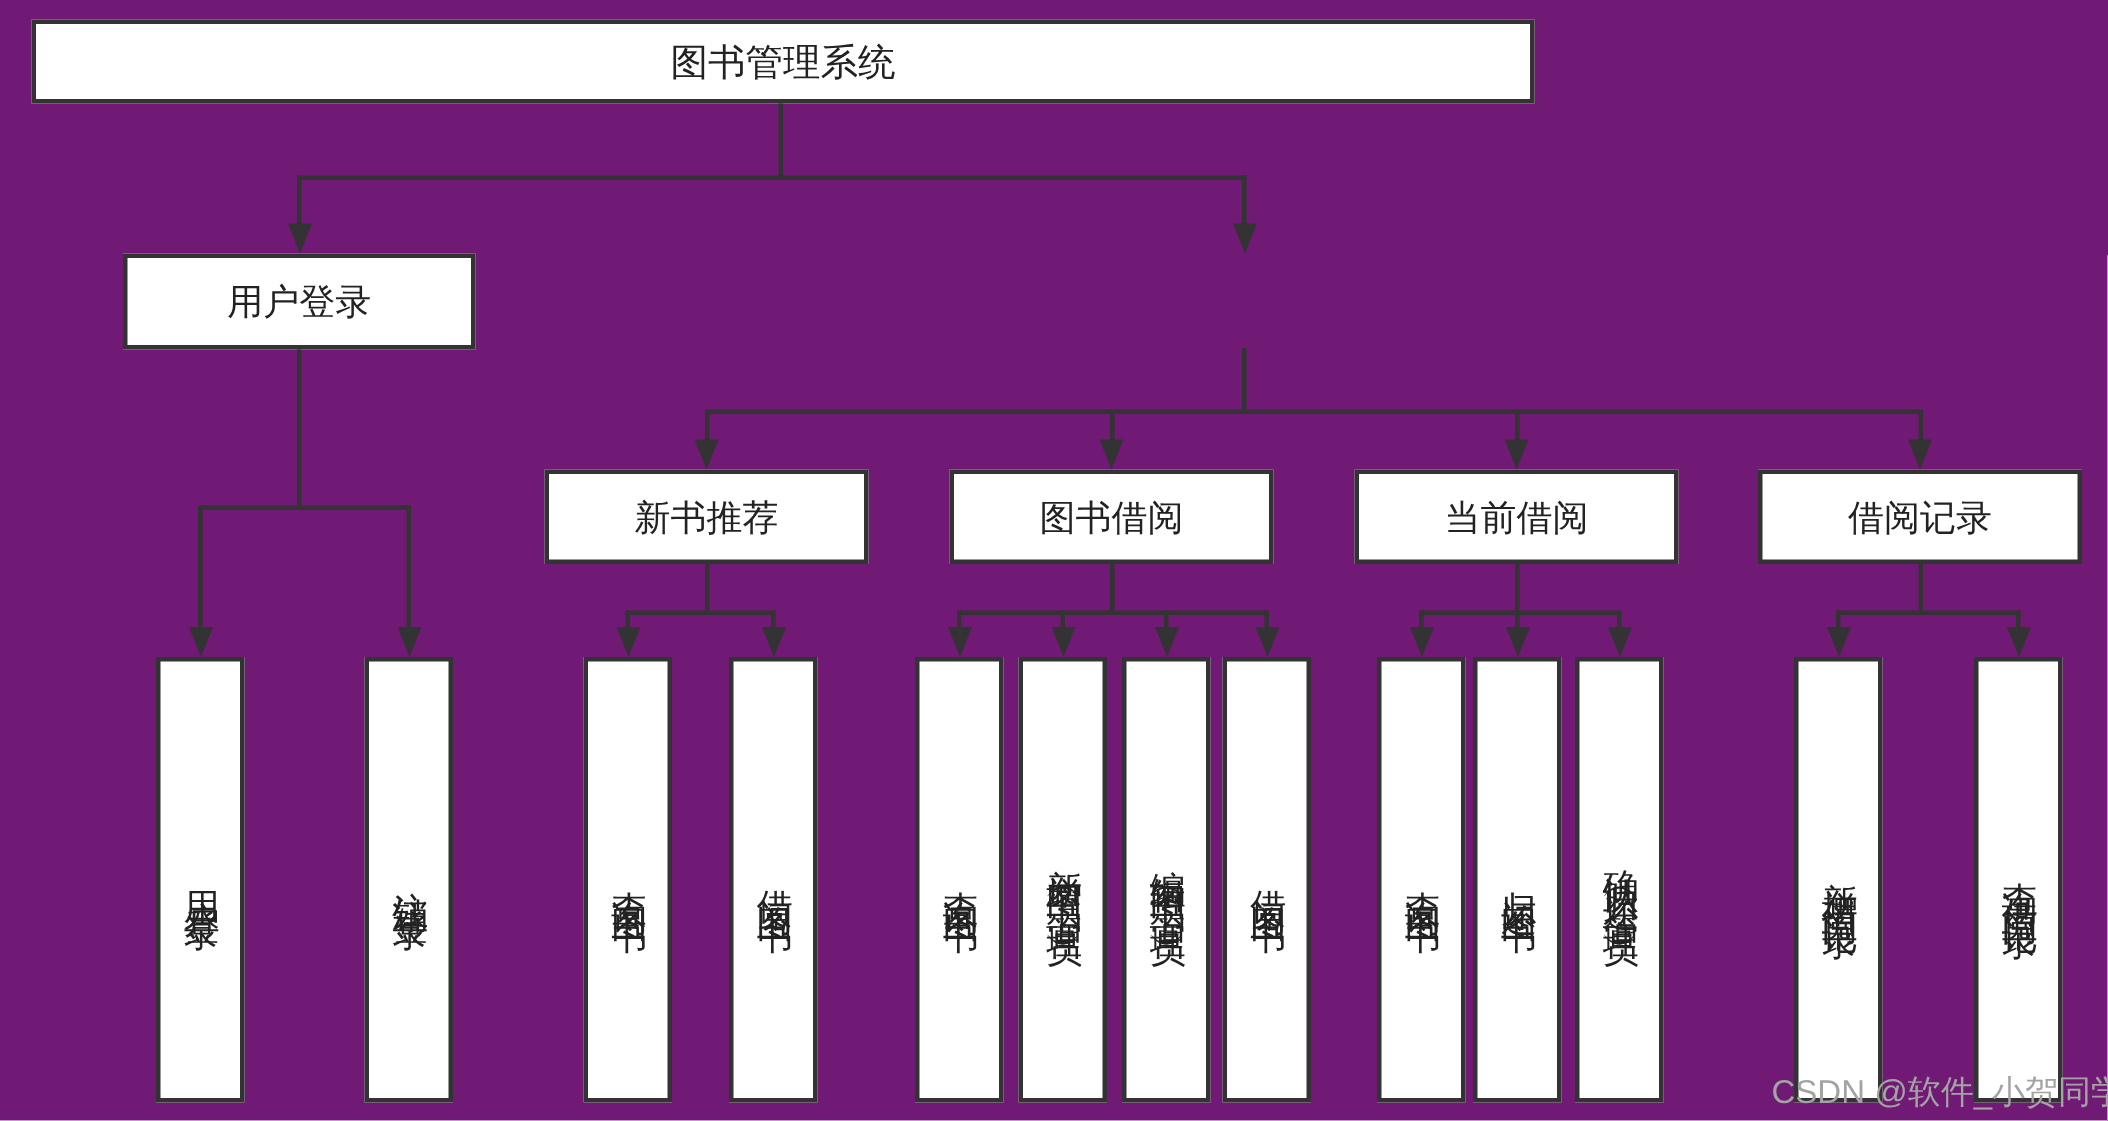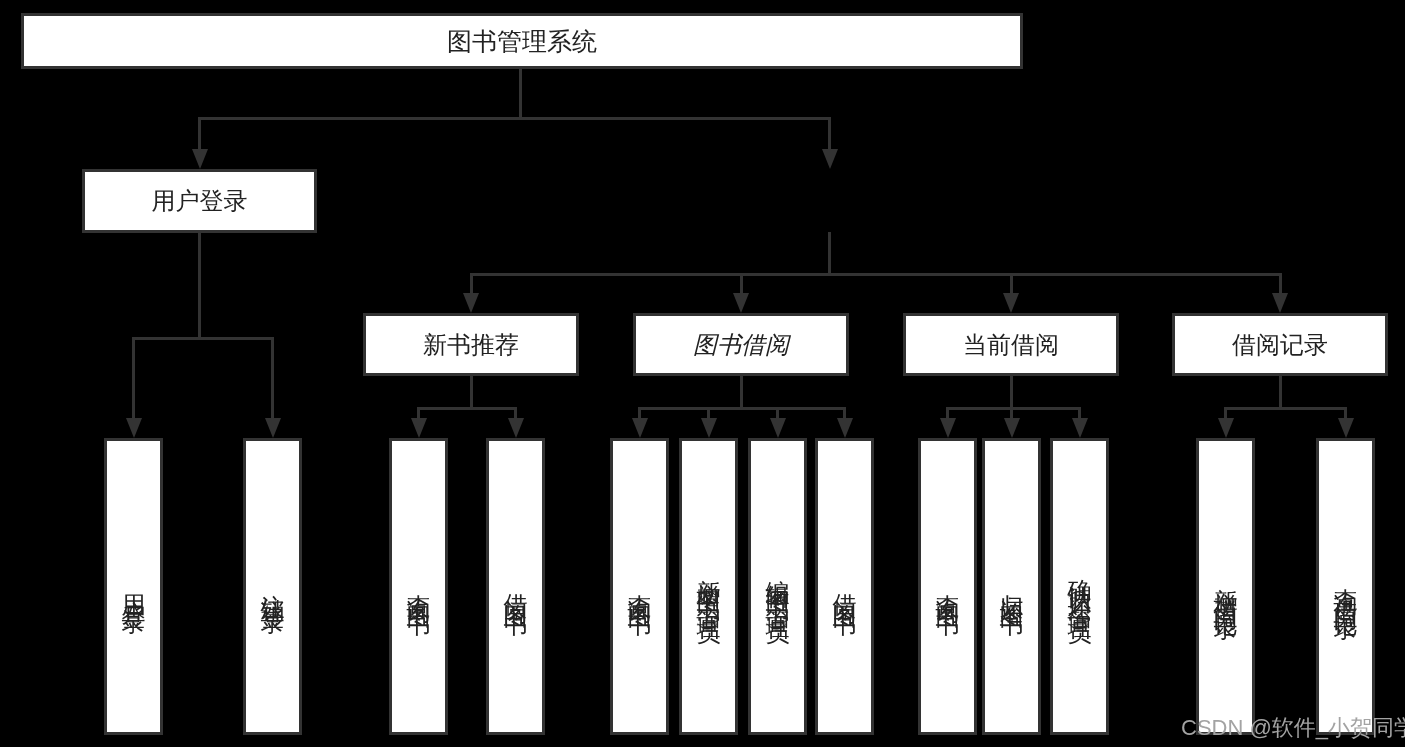--- a/index.html
+++ b/index.html
@@ -1,19 +1,19 @@
 <!DOCTYPE html>
 <html><head>
 <meta charset="utf-8">
 <style>
   html,body{margin:0;padding:0;background:#ffffff;}
   #canvas{
     position:relative;
     width:1405px;height:747px;
-    background:#000000;
+    background:#701a75;
     overflow:hidden;
     font-family:"Liberation Sans","DejaVu Sans",sans-serif;
     color:#222222;
   }
   .box{
     position:absolute;
     box-sizing:border-box;
     border:3px solid #333333;
     background:#ffffff;
     display:flex;
@@ -57,21 +57,21 @@
     <span>图书管理系统</span>
   </div>
 
   <div class="box l2" style="left:82px;">
     <span>用户登录</span>
   </div>
 
   <div class="box l3" style="left:363px;">
     <span>新书推荐</span>
   </div>
-  <div class="box l3" style="left:633px;font-style:italic;">
+  <div class="box l3" style="left:633px;">
     <span>图书借阅</span>
   </div>
   <div class="box l3" style="left:903px;">
     <span>当前借阅</span>
   </div>
   <div class="box l3" style="left:1172px;">
     <span>借阅记录</span>
   </div>
 
   <div class="box l4" style="left:104px;">

